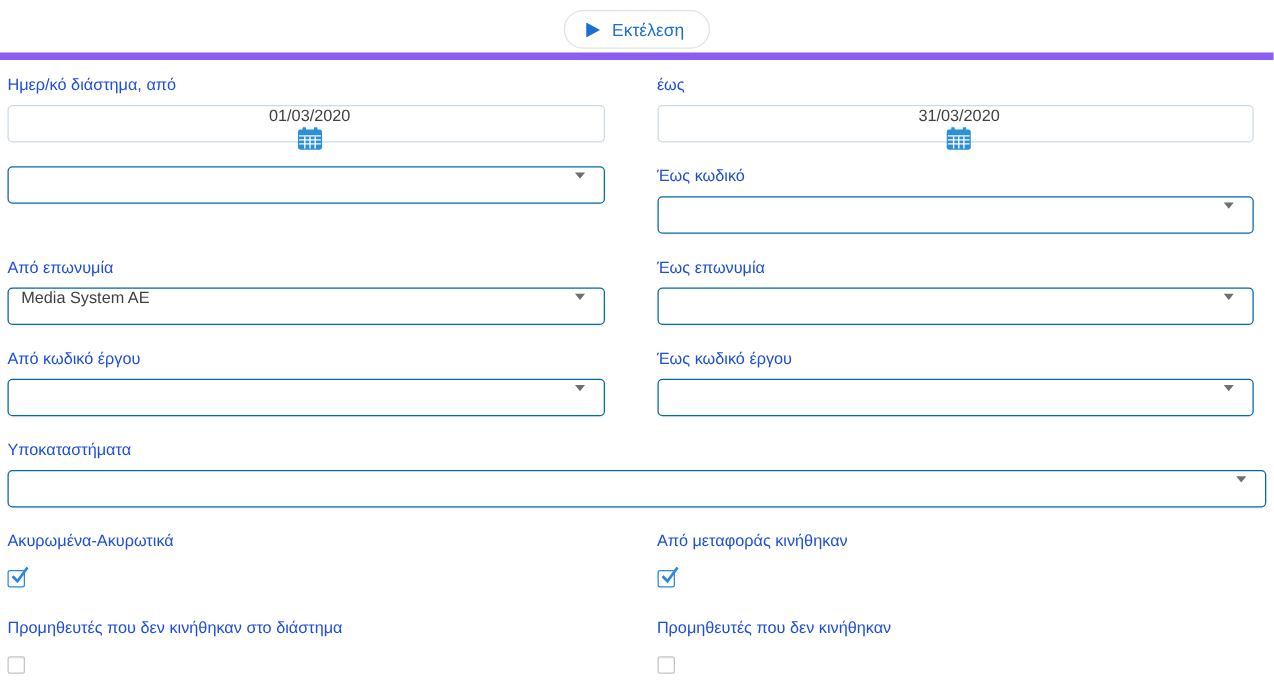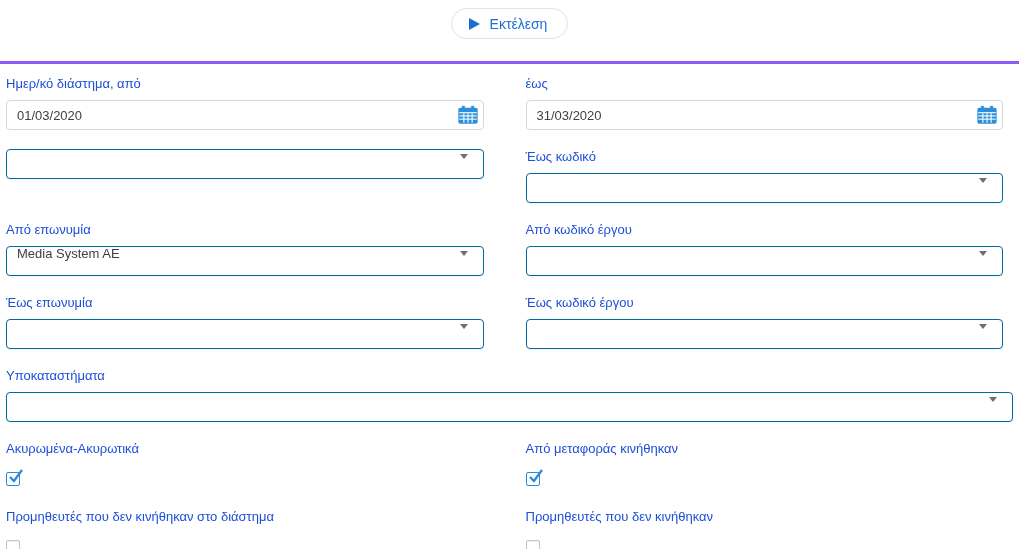--- a/index.html
+++ b/index.html
@@ -1,23 +1,23 @@
 <!DOCTYPE html>
 <html><head>
 <meta charset="utf-8">
 <style>
   * { margin: 0; padding: 0; box-sizing: border-box; }
   html, body { width: 1019px; background: #ffffff; font-family: "Liberation Sans", sans-serif; }
   body { width: 1019px; height: 549px; overflow: hidden; }
 
   
   .toolbar {
-    height: 64px;
+    height: 48px;
     display: flex; align-items: flex-start; justify-content: center;
-    border-bottom: 3px solid #8b5cf6;
+    border-bottom: 6px solid #8b5cf6;
     padding-top: 8px;
   }
   .run-btn {
     display: flex; align-items: center; gap: 10px;
     background: #ffffff;
     border: 1px solid #e2e2e2;
     border-radius: 16px;
     height: 31px;
     padding: 0 20px 0 16px;
     cursor: pointer;
@@ -47,20 +47,21 @@
   .control {
     height: 30px;
     background: #fff;
     border-radius: 4px;
     display: flex; align-items: center;
   }
   .datebox {
     border: 1px solid #ccd9e6;
     justify-content: space-between;
     padding: 0 4px 0 10px;
+    flex-direction: column;
   }
   .datebox .value { color: #3f3f3f; font-size: 13px; }
   .calicon { width: 22px; height: 22px; display: inline-flex; cursor: pointer; }
 
   .dropdown {
     border: 1px solid #0369a1;
     box-shadow: 0 1px 2px rgba(0,0,0,0.05);
     justify-content: space-between;
     padding: 0 15px 16px 10px;
     cursor: pointer;
@@ -167,29 +168,29 @@
 
   <div class="field">
     <div class="label">Από επωνυμία</div>
     <div class="control dropdown">
       <span class="value">Media System AE</span>
       <span class="caret"></span>
     </div>
   </div>
 
   <div class="field">
+    <div class="label">Έως επωνυμία</div>
+    <div class="control dropdown">
+      <span class="value"></span>
+      <span class="caret"></span>
+    </div>
+  </div>
+
+  <div class="field">
     <div class="label">Από κωδικό έργου</div>
-    <div class="control dropdown">
-      <span class="value"></span>
-      <span class="caret"></span>
-    </div>
-  </div>
-
-  <div class="field">
-    <div class="label">Έως επωνυμία</div>
     <div class="control dropdown">
       <span class="value"></span>
       <span class="caret"></span>
     </div>
   </div>
 
   <div class="field">
     <div class="label">Έως κωδικό έργου</div>
     <div class="control dropdown">
       <span class="value"></span>

